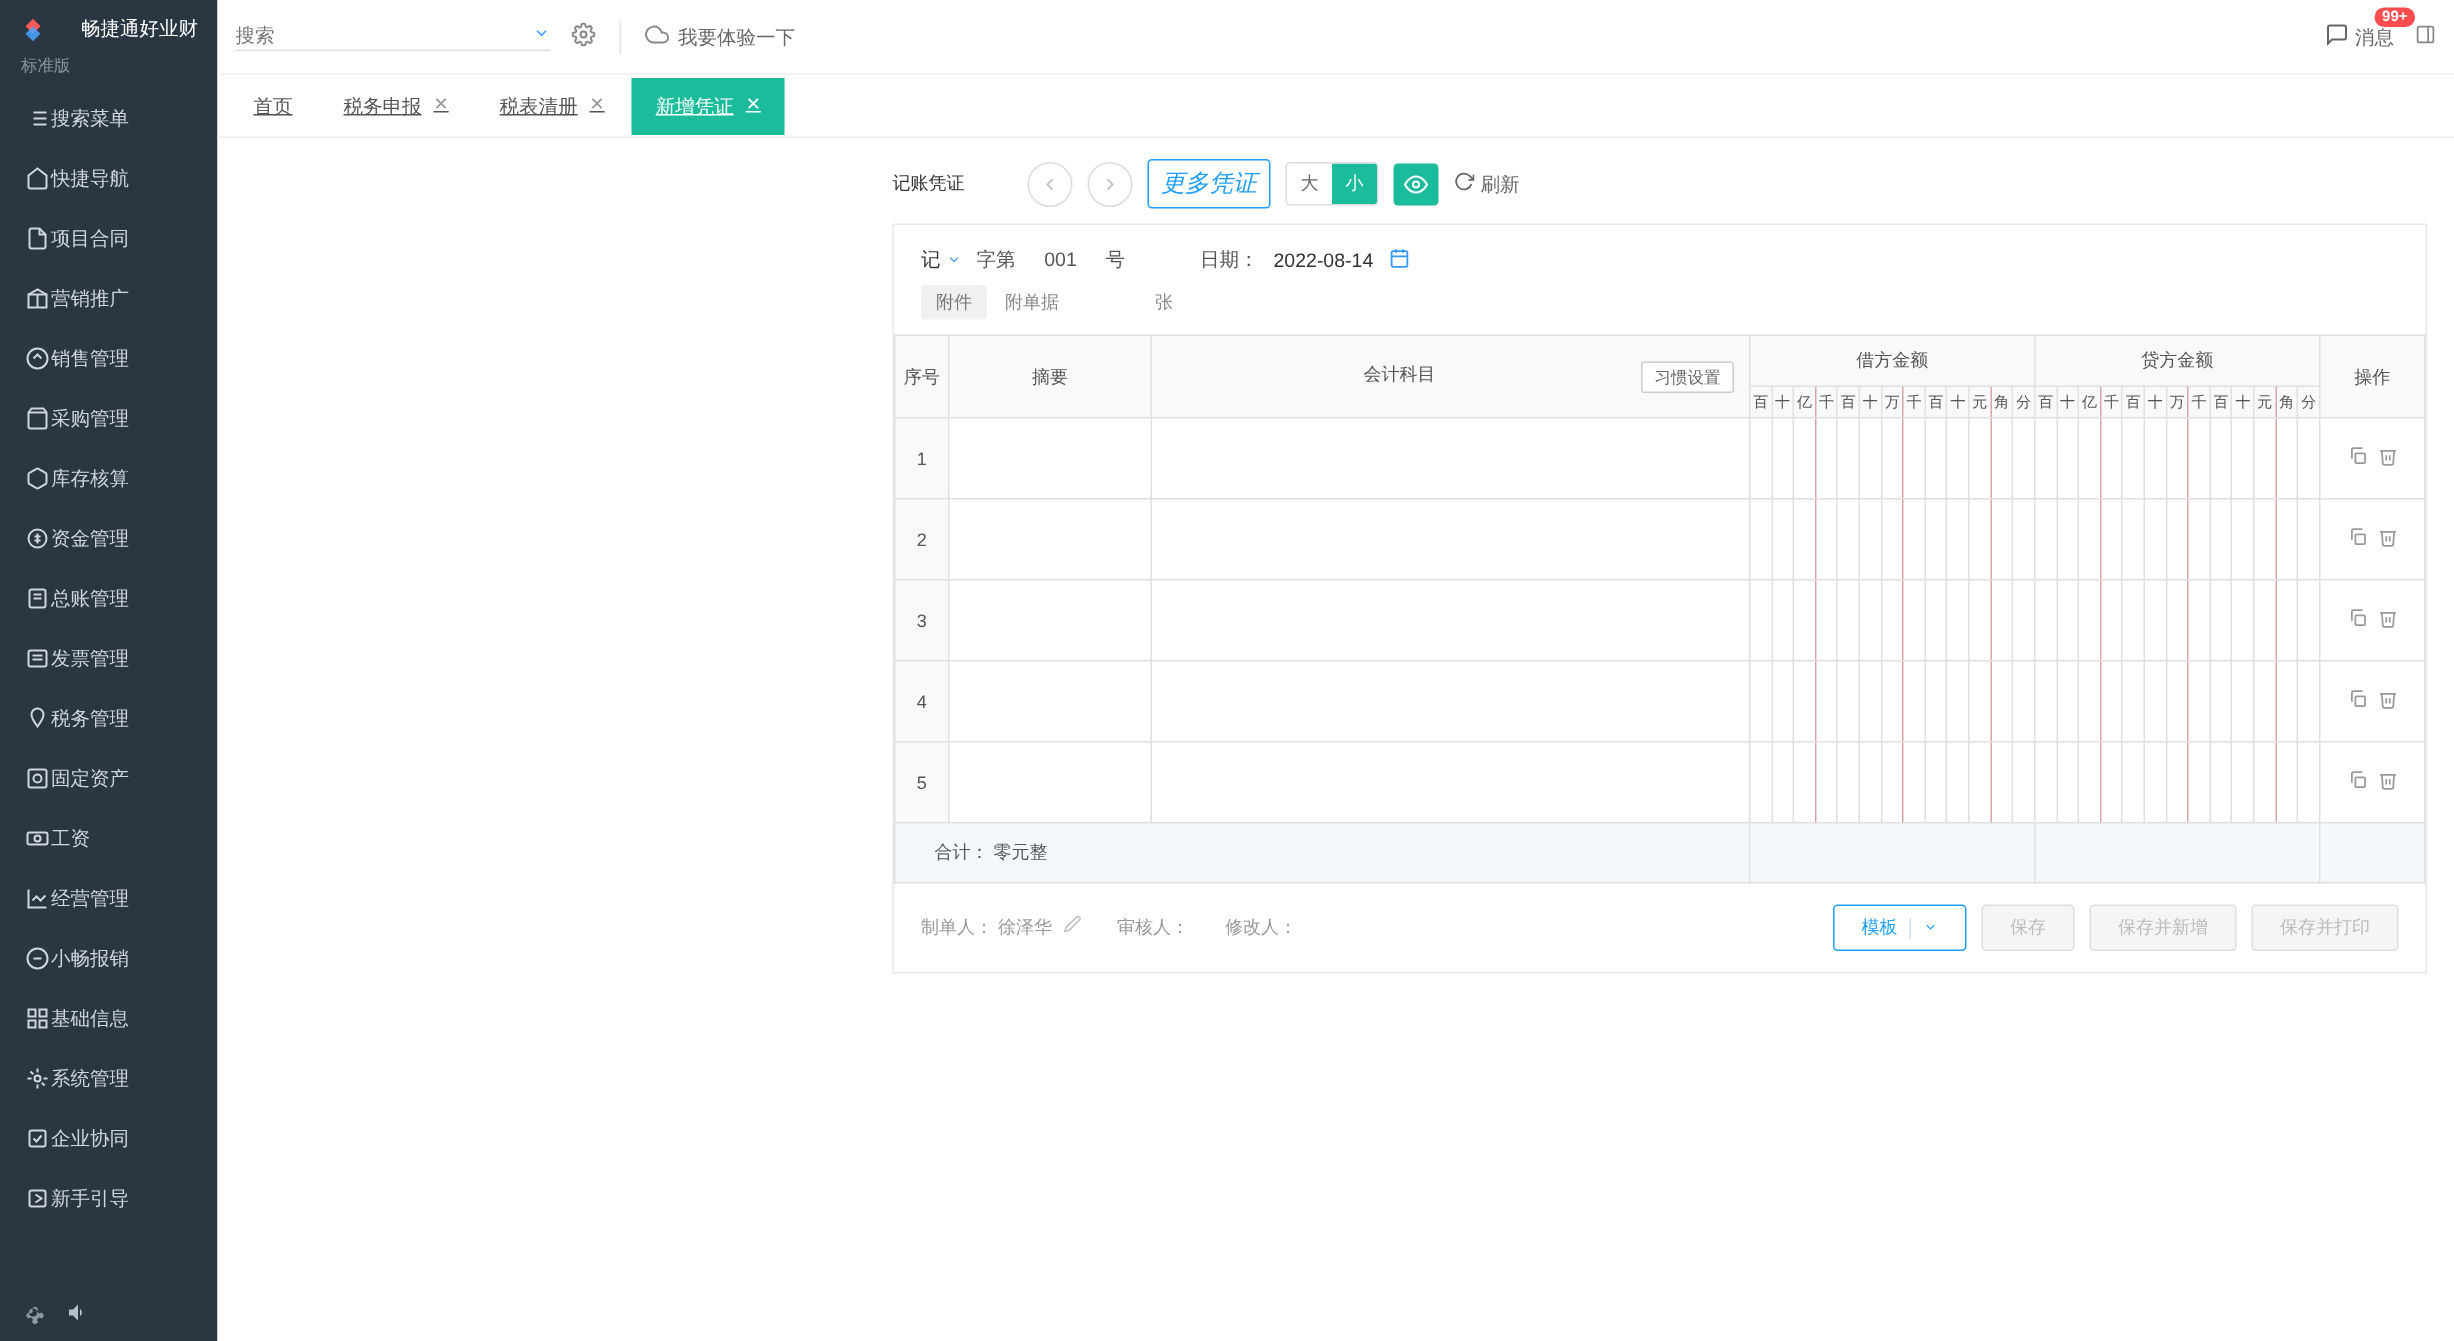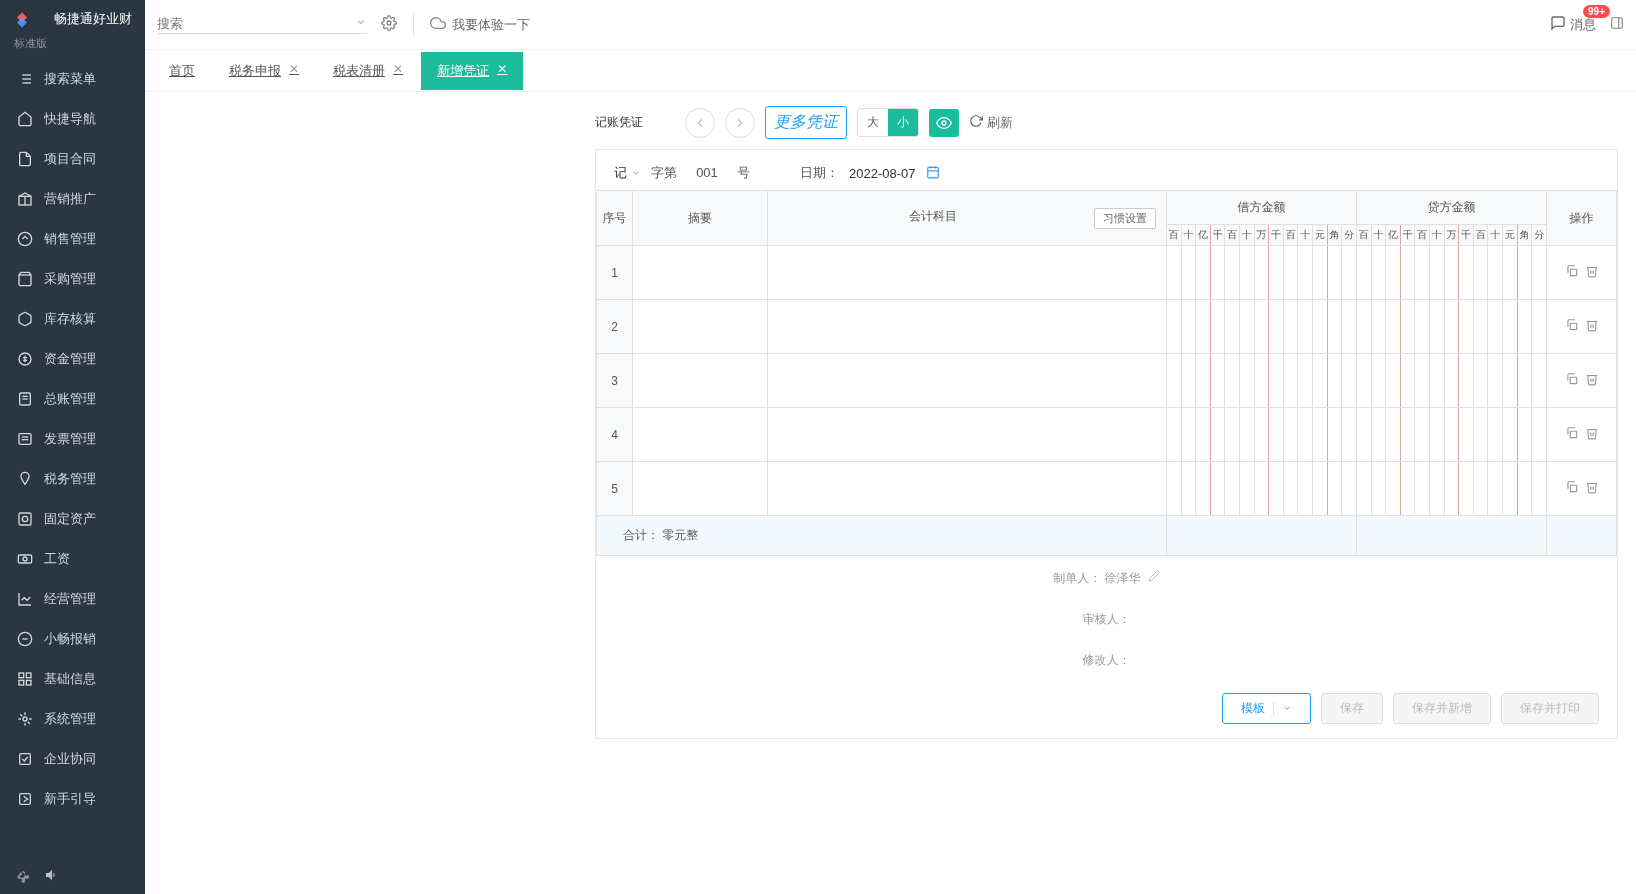--- a/index.html
+++ b/index.html
@@ -5,21 +5,21 @@
 * { margin: 0; padding: 0; box-sizing: border-box; }
 body { font-family: "Microsoft YaHei", Arial, sans-serif; font-size: 13px; color: #333; background: #f5f5f5; overflow: hidden; }
 .app { display: flex; height: 100vh; }
 
 
 .sidebar { width: 145px; background: #2a3642; color: #b8c0c8; display: flex; flex-direction: column; flex-shrink: 0; }
 .sidebar-header { padding: 10px 12px 6px; display: flex; gap: 22px; }
 .sidebar-logo-icon { width: 20px; height: 20px; display: inline-flex; align-items: center; justify-content: center; }
 .sidebar-brand { color: #fff; font-size: 13px; font-weight: 500; }
 .sidebar-subtitle { padding: 0 14px 8px; font-size: 11px; color: #8a949e; }
-.sidebar-item { display: flex; align-items: center; gap: 10px; padding: 11px 16px; cursor: pointer; color: #d0d6dc; }
+.sidebar-item { display: flex; align-items: center; gap: 0; padding: 11px 16px; cursor: pointer; color: #d0d6dc; }
 .sidebar-icon { width: 18px; height: 18px; display: inline-flex; align-items: center; justify-content: center; flex-shrink: 0; }
 .sidebar-label { font-size: 13px; }
 .sidebar-bottom { margin-top: auto; padding: 8px 14px; display: flex; gap: 14px; }
 
 
 .main { flex: 1; display: flex; flex-direction: column; background: #fff; min-width: 0; }
 
 
 .topbar { height: 50px; border-bottom: 1px solid #eee; display: flex; align-items: center; padding: 0 12px; gap: 10px; }
 .search-box { display: flex; align-items: center; gap: 8px; width: 210px; border-bottom: 1px solid #ddd; padding-bottom: 2px; }
@@ -77,21 +77,21 @@
 .digit-row th.red-line { border-right: 1px solid #d9a6a6; }
 .vtable td { height: 54px; }
 .vtable td.seq { background: #f7f9fa; }
 .summary-input { width: 100%; height: 48px; border: none; resize: none; outline: none; padding: 4px; font-size: 12px; background: #fff; }
 .amt-cell { padding: 0; }
 .ops-cell { color: #999; }
 .ops-cell .op-icon { cursor: pointer; margin: 0 3px; }
 .total-row td { background: #f2f8fb; text-align: left; padding-left: 26px; height: 40px; }
 
 
-.voucher-foot { display: flex; align-items: center; padding: 14px 18px; gap: 24px; font-size: 12px; color: #999; flex-direction: column; }
+.voucher-foot { display: flex; align-items: center; padding: 14px 18px; gap: 24px; font-size: 12px; color: #999; }
 .foot-right { margin-left: auto; display: flex; gap: 10px; }
 .fbtn { padding: 6px 18px; border: 1px solid #ddd; background: #f5f5f5; color: #bbb; border-radius: 3px; cursor: not-allowed; font-size: 12px; }
 .fbtn.tpl { border-color: #1e9fff; color: #1e9fff; background: #fff; cursor: pointer; display: flex; align-items: center; gap: 8px; }
 .fbtn.tpl .sep { width: 1px; height: 14px; background: #cde4f7; }
 </style>
 </head>
 <body>
 
 <div class="app">
 
@@ -405,29 +405,35 @@
               <svg width="10" height="10" viewBox="0 0 24 24" fill="none" stroke="currentColor" stroke-width="2">
                   <polyline points="6 9 12 15 18 9"></polyline>
                 </svg>
             </span>
           </span>
           <span>字第</span>
           <span class="vh-num">001</span>
           <span>号</span>
           <span style="width:30px;"></span>
           <span>日期：</span>
-          <span class="vh-date">2022-08-07</span>
+          <span class="vh-date">2022-08-14</span>
           <span class="vh-cal">
             <svg width="14" height="14" viewBox="0 0 24 24" fill="none" stroke="currentColor" stroke-width="2">
                 <rect x="3" y="4" width="18" height="18" rx="2"></rect>
                 <line x1="16" y1="2" x2="16" y2="6"></line>
                 <line x1="8" y1="2" x2="8" y2="6"></line>
                 <line x1="3" y1="10" x2="21" y2="10"></line>
               </svg>
           </span>
+        </div>
+        <div class="voucher-attach">
+          <span class="attach-pill">附件</span>
+          <span>附单据</span>
+          <span style="width:40px;"></span>
+          <span>张</span>
         </div>
 
         <table class="vtable">
           <thead>
             <tr>
               <th rowspan="2" class="th-seq">序号</th>
               <th rowspan="2" class="th-summary">摘要</th>
               <th rowspan="2" class="th-subject">
                 <span>会计科目</span>
                 <button class="habit-btn">习惯设置</button>

